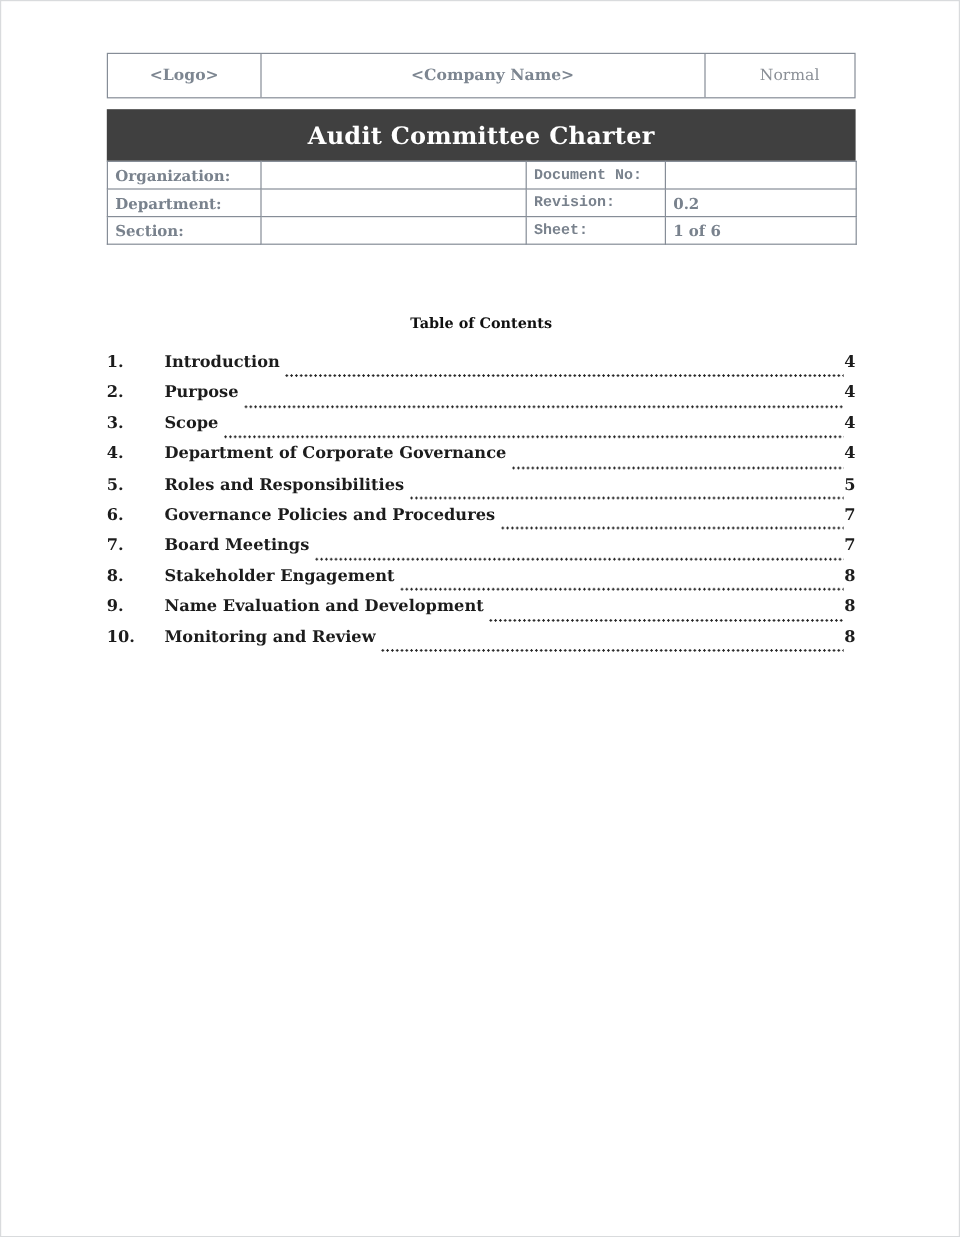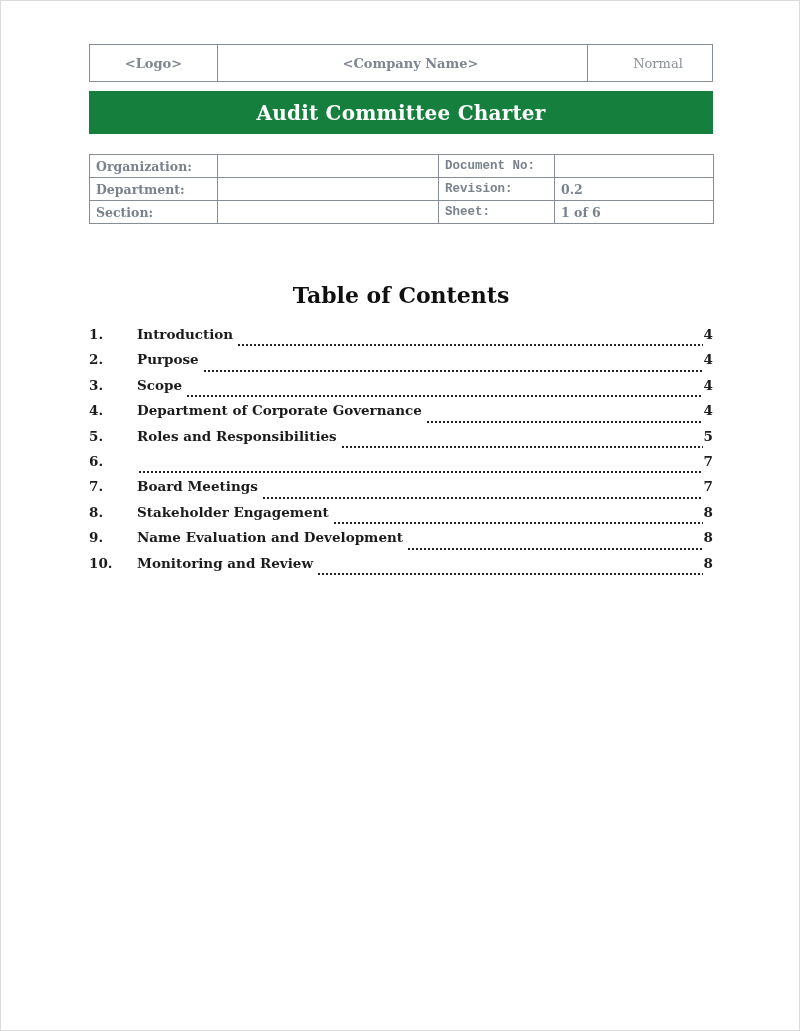--- a/index.html
+++ b/index.html
@@ -30,31 +30,31 @@
     font-size: 13px;
   }
   .cell-logo { width: 128px; border-right: 1px solid #868d97; font-weight: bold; color: #7d8691; }
   .cell-company { flex: 1; border-right: 1px solid #868d97; font-weight: bold; color: #7d8691; }
   .cell-normal { width: 108px; font-weight: normal; color: #8b9097; }
 
   
   .title-banner {
     margin-top: 9px;
     height: 43px;
-    background: #15803d;
+    background: #404040;
     color: #ffffff;
     font-weight: bold;
     font-size: 20px;
     display: flex; align-items: center; justify-content: center;
     letter-spacing: 0.2px;
   }
 
   
   .info-table {
-    margin-top: 20px;
+    margin-top: 0;
     width: 100%;
     border-collapse: collapse;
     table-layout: fixed;
     border-radius: 18px;
   }
   .info-table td {
     border: 1px solid #868d97;
     height: 23px;
     font-size: 12.5px;
     font-weight: bold;
@@ -62,21 +62,21 @@
     padding: 2px 6px;
     vertical-align: middle;
   }
   .col-l1 { width: 128px; } .col-v1 { width: 221px; }
   .col-l2 { width: 116px; font-family: Liberation Mono, monospace; } .col-v2 { width: 159px; }
 
   
   .toc-heading {
     margin-top: 58px;
     text-align: center;
-    font-size: 22px;
+    font-size: 12px;
     font-weight: bold;
     color: #101010;
   }
   .toc-list { margin-top: 18px; }
   .toc-entry {
     display: flex;
     align-items: baseline;
     height: 25.4px;
     font-size: 13.5px;
     font-weight: bold;
@@ -164,20 +164,21 @@
         <span class="toc-page">4</span>
       </div>
       <div class="toc-entry">
         <span class="toc-num">5.</span>
         <span class="toc-title">Roles and Responsibilities</span>
         <span class="toc-leader"></span>
         <span class="toc-page">5</span>
       </div>
       <div class="toc-entry">
         <span class="toc-num">6.</span>
+        <span class="toc-title">Governance Policies and Procedures</span>
         <span class="toc-leader"></span>
         <span class="toc-page">7</span>
       </div>
       <div class="toc-entry">
         <span class="toc-num">7.</span>
         <span class="toc-title">Board Meetings</span>
         <span class="toc-leader"></span>
         <span class="toc-page">7</span>
       </div>
       <div class="toc-entry">

